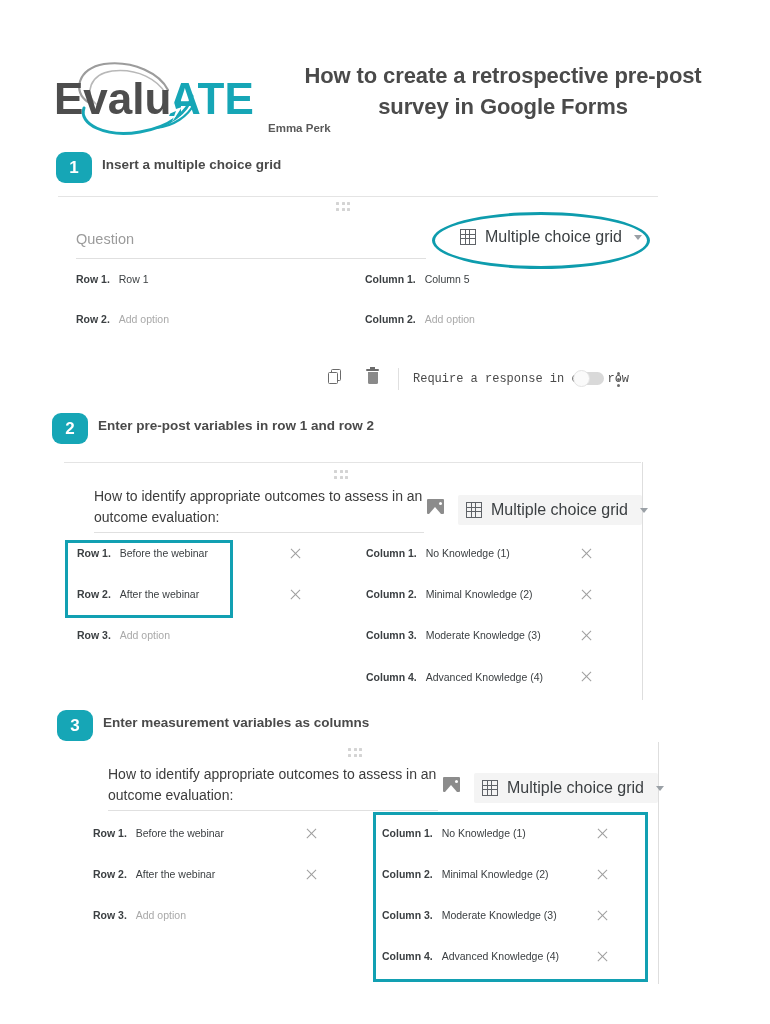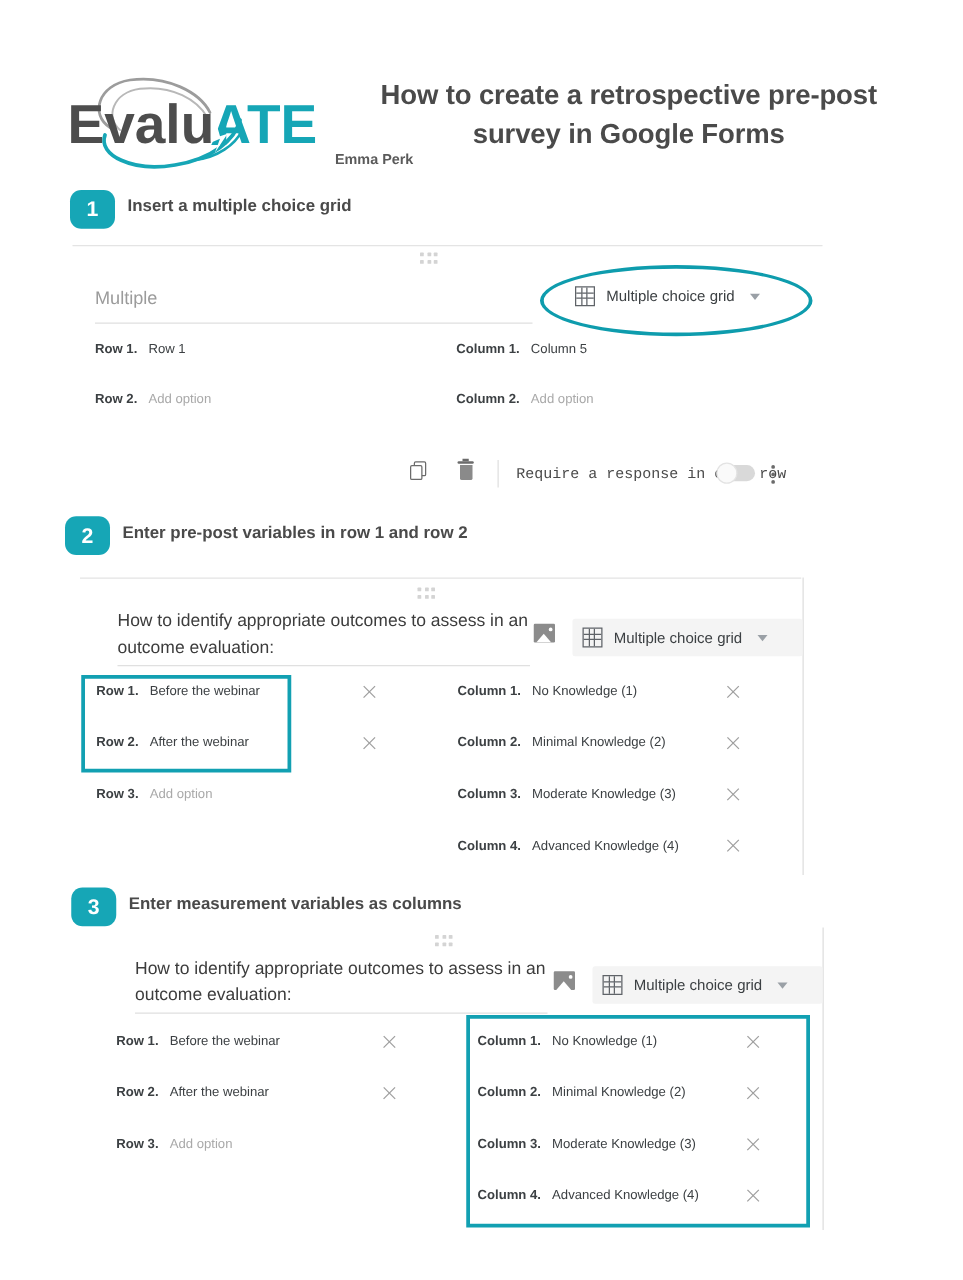--- a/index.html
+++ b/index.html
@@ -145,21 +145,21 @@
     flex: 0 0 auto;
   }
   .grid-icon i {
     border-right: 1px solid #5f6368;
     border-bottom: 1px solid #5f6368;
     box-sizing: border-box;
   }
   .grid-icon i:nth-child(3n) { border-right: none; }
   .grid-icon i:nth-child(n+7) { border-bottom: none; }
   .type-label {
-    font-size: 12px;
+    font-size: 16px;
     color: #3c4043;
     margin-left: 9px;
     white-space: nowrap;
   }
   .caret-down {
     width: 0; height: 0;
     border-left: 4.5px solid transparent;
     border-right: 4.5px solid transparent;
     border-top: 5px solid #9aa0a6;
     margin-left: 12px;
@@ -358,21 +358,21 @@
 
   <div class="drag-handle" style="left:278px; top:6px;">
     <i></i>
       <i></i>
       <i></i>
       <i></i>
       <i></i>
       <i></i>
   </div>
 
-  <div class="question-placeholder" style="left:18px; top:35px;">Multiple</div>
+  <div class="question-placeholder" style="left:18px; top:35px;">Question</div>
   <div class="question-underline" style="left:18px; top:62px; width:350px;"></div>
 
   <div class="type-select plain" style="left:394px; top:26px; width:198px;">
     <span class="grid-icon">
       <i></i>
         <i></i>
         <i></i>
         <i></i>
         <i></i>
         <i></i>

